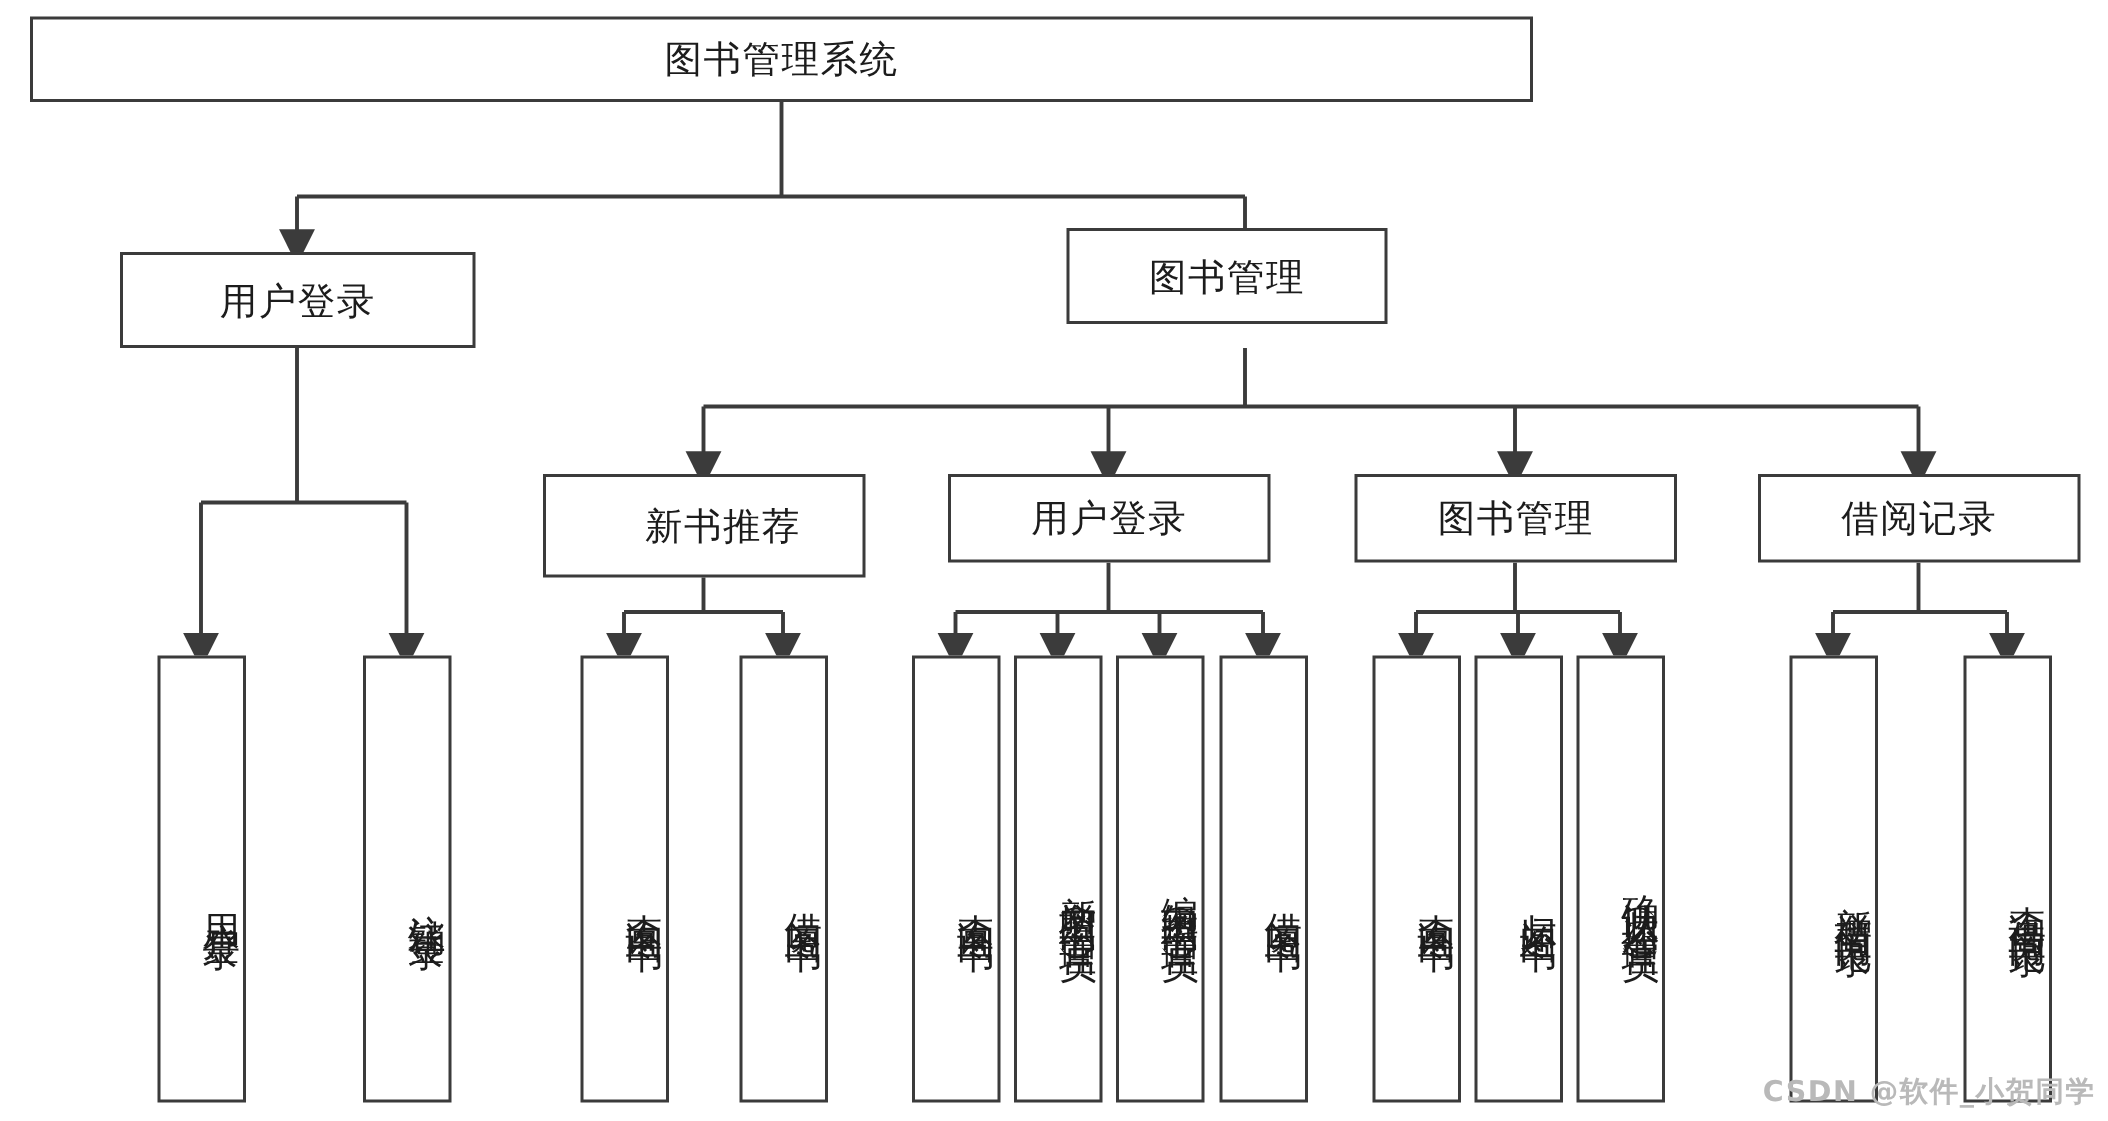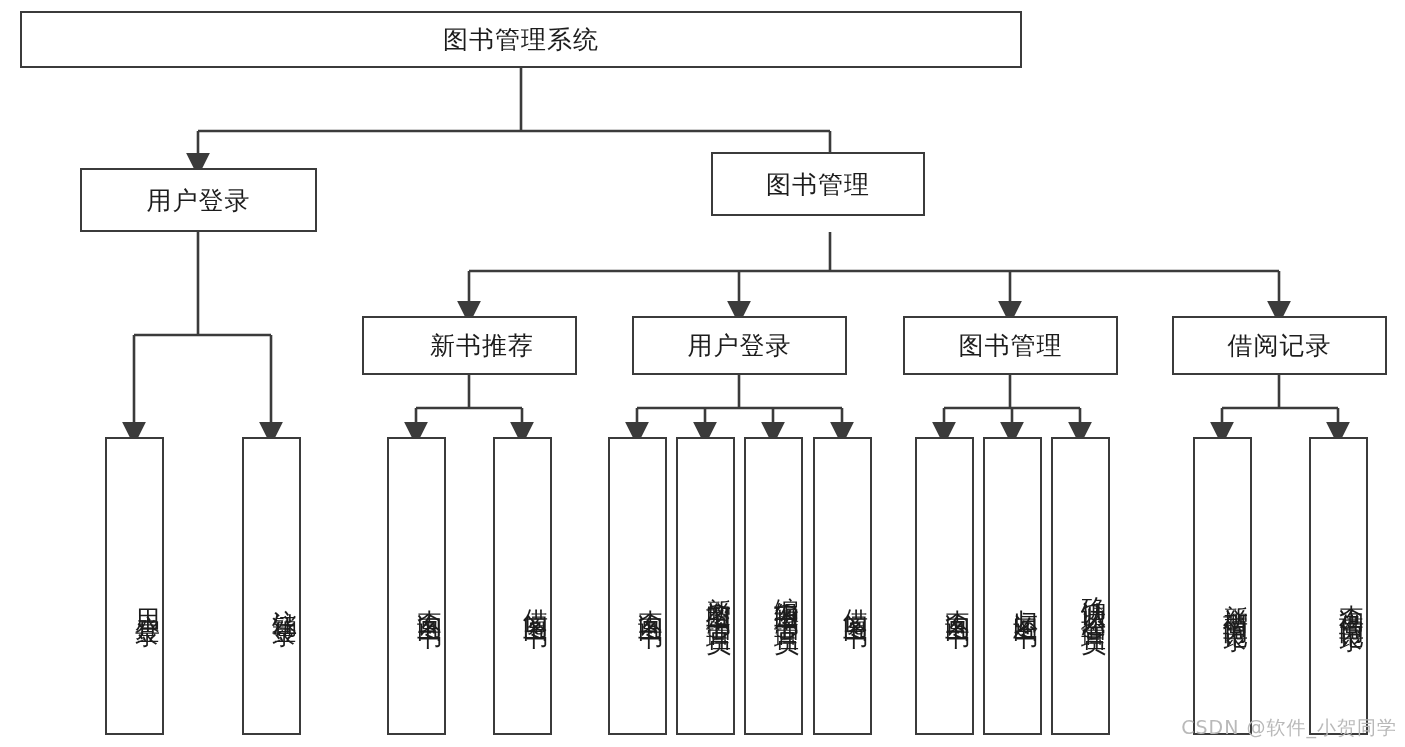--- a/index.html
+++ b/index.html
@@ -12,21 +12,21 @@
         border:2.5px solid #3b3b3b;display:flex;align-items:center;
         justify-content:center;color:#1c1c1c;}
   .node.h{font-size:25px;letter-spacing:1px;line-height:1;}
   .node.v{writing-mode:vertical-rl;text-orientation:upright;
           font-size:25px;letter-spacing:5px;line-height:1.18;
           padding-top:26px;align-items:flex-start;justify-content:center;}
   .node.v .vtext{writing-mode:vertical-rl;text-orientation:upright;white-space:nowrap;}
   .root{font-size:26px;}
 
   .watermark{position:absolute;right:8px;bottom:6px;font-size:19px;
-             color:#b9b9b9;letter-spacing:1px;white-space:nowrap;}
+             color:#b9b9b9;letter-spacing:1px;white-space:nowrap;font-weight:bold;}
 </style>
 </head>
 <body>
 
 <div id="canvas">
 
   <svg class="links" viewBox="0 0 1405 747" xmlns="http://www.w3.org/2000/svg">
     <defs>
       <marker id="ah" markerWidth="11" markerHeight="11" refX="1.2" refY="5.2" orient="auto" markerUnits="strokeWidth">
         <path d="M0,0.6 L9.2,5.2 L0,9.8 z" fill="#3b3b3b"></path>
@@ -80,21 +80,21 @@
     <span>图书管理系统</span>
   </div>
 
   <div class="node h" style="left:80px;top:168px;width:237px;height:64px;">
     <span>用户登录</span>
   </div>
   <div class="node h" style="left:711px;top:152px;width:214px;height:64px;">
     <span>图书管理</span>
   </div>
 
-  <div class="node h" style="left:362px;top:316px;width:215px;height:59px;padding-left:25px;">
+  <div class="node h" style="left:362px;top:316px;width:215px;height:69px;padding-left:25px;">
     <span>新书推荐</span>
   </div>
   <div class="node h" style="left:632px;top:316px;width:215px;height:59px;">
     <span>用户登录</span>
   </div>
   <div class="node h" style="left:903px;top:316px;width:215px;height:59px;">
     <span>图书管理</span>
   </div>
   <div class="node h" style="left:1172px;top:316px;width:215px;height:59px;justify-content:center;">
     <span>借阅记录</span>

